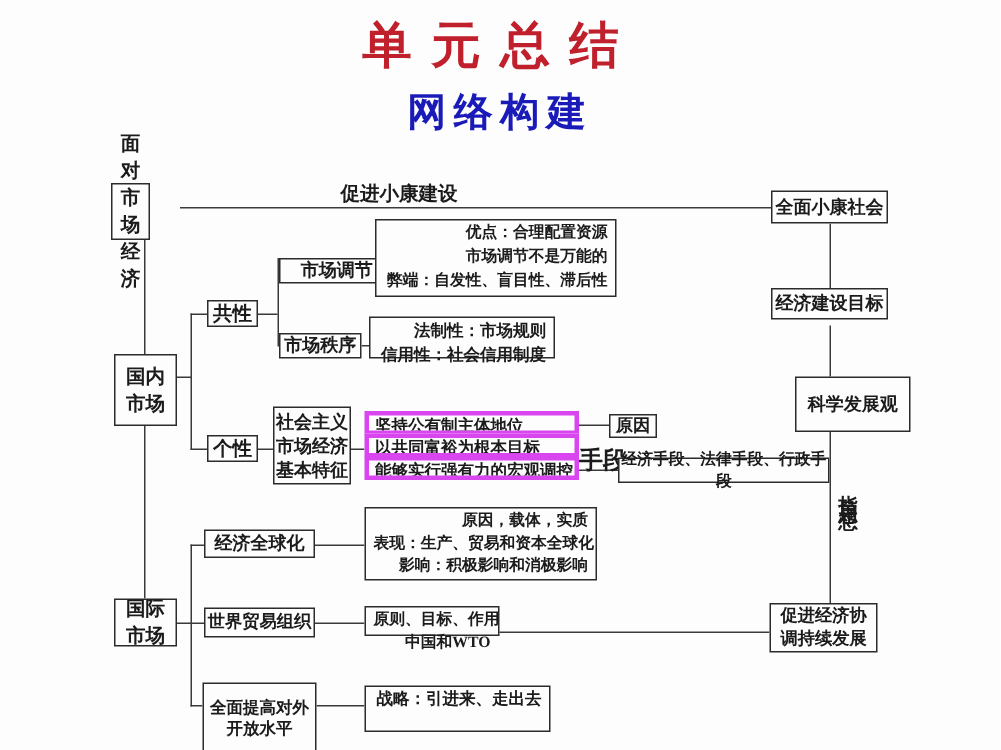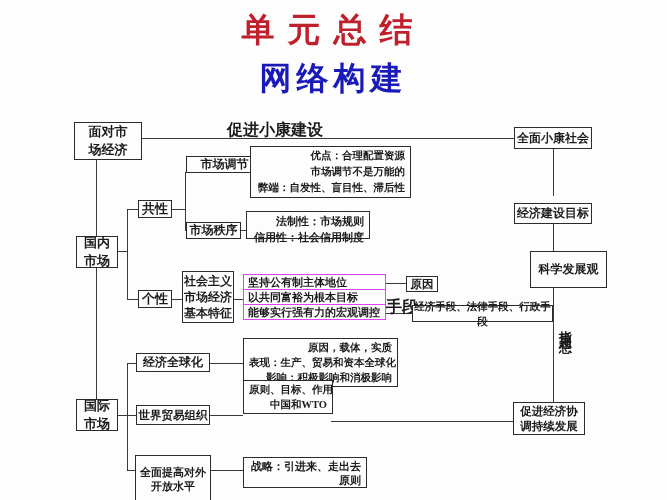--- a/index.html
+++ b/index.html
@@ -7,42 +7,42 @@
     position:relative;width:667px;height:500px;background:#fdfdfd;
     font-family:"Liberation Serif","DejaVu Serif",serif;
     color:#1b1b1b;overflow:hidden;
   }
   .page-title{
     position:absolute;left:0;right:0;top:8px;text-align:center;
     font-size:33px;font-weight:bold;letter-spacing:13px;color:#c0202c;
   }
   .page-subtitle{
     position:absolute;left:0;right:0;top:57px;text-align:center;
-    font-size:32px;font-weight:bold;letter-spacing:5px;color:#1a1ab8;
+    font-size:26px;font-weight:bold;letter-spacing:5px;color:#1a1ab8;
   }
   .box{
     position:absolute;box-sizing:border-box;border:1px solid #2b2b2b;background:#fdfdfd;
     font-weight:bold;display:flex;align-items:center;justify-content:center;
     text-align:center;font-size:12px;line-height:15px;
   }
   .prewrap{white-space:pre-line;}
   .content{
     position:absolute;box-sizing:border-box;border:1px solid #2b2b2b;background:#fdfdfd;
     font-weight:bold;font-size:11px;line-height:16px;text-align:right;padding:1px 5px;
   }
   .content .tl{white-space:nowrap;}
   .tight{font-size:10.5px;}
   .rows{position:absolute;box-sizing:border-box;}
   .rows .row{
-    box-sizing:border-box;border:1px solid #d946ef;background:#fdfdfd;height:16px;
+    box-sizing:border-box;border:3px solid #d946ef;background:#fdfdfd;height:16px;
     font-size:11px;line-height:14px;font-weight:bold;padding:0 4px;margin-top:-1px;
     white-space:nowrap;overflow:hidden;
   }
   .rows .row:first-child{margin-top:0;}
-  .lbl{position:absolute;font-weight:bold;font-size:16px;white-space:nowrap;}
+  .lbl{position:absolute;font-weight:bold;font-size:13px;white-space:nowrap;}
   .vlbl{
     position:absolute;font-weight:bold;font-size:13px;
     writing-mode:vertical-rl;letter-spacing:3px;
   }
   .hline{position:absolute;height:1px;background:#3a3a3a;}
   .vline{position:absolute;width:1px;background:#3a3a3a;}
   .f13{font-size:13px;line-height:18px;}
   .f115{font-size:11.5px;}
 </style>
 </head>
@@ -78,30 +78,30 @@
   <div class="hline" style="left:331px;top:421px;width:182px;"></div>
   <div class="hline" style="left:211px;top:470px;width:32px;"></div>
   <div class="vline" style="left:553px;top:149px;height:47px;"></div>
   <div class="vline" style="left:553px;top:217px;height:46px;"></div>
   <div class="vline" style="left:553px;top:284px;height:118px;"></div>
 
   <div class="lbl" style="left:227px;top:120px;">促进小康建设</div>
   <div class="lbl" style="left:386px;top:297px;font-size:16px;">手段</div>
   <div class="vlbl" style="left:556px;top:320px;height:60px;">指导思想</div>
 
-  <div class="box prewrap f13" style="left:74px;top:122px;width:68px;height:38px;">面对市
+  <div class="box prewrap f13" style="left:74px;top:122px;width:26px;height:38px;">面对市
 场经济</div>
-  <div class="box prewrap f13" style="left:76px;top:236px;width:42px;height:32px;">国内
+  <div class="box prewrap f13" style="left:76px;top:236px;width:42px;height:48px;">国内
 市场</div>
   <div class="box prewrap f13" style="left:76px;top:399px;width:42px;height:32px;">国际
 市场</div>
 
   <div class="box f13" style="left:138px;top:200px;width:34px;height:18px;">共性</div>
   <div class="box f13" style="left:138px;top:290px;width:34px;height:18px;">个性</div>
-  <div class="box" style="left:186px;top:156px;width:77px;height:17px;">市场调节</div>
+  <div class="box" style="left:186px;top:172px;width:77px;height:17px;">市场调节</div>
   <div class="box" style="left:186px;top:222px;width:55px;height:17px;">市场秩序</div>
 
   <div class="content tight" style="left:250px;top:146px;width:161px;height:52px;">
     <div class="tl">优点：合理配置资源</div>
     <div class="tl">市场调节不是万能的</div>
     <div class="tl">弊端：自发性、盲目性、滞后性</div>
   </div>
 
   <div class="content" style="left:246px;top:211px;width:124px;height:28px;">
     <div class="tl">法制性：市场规则</div>
@@ -115,39 +115,38 @@
   <div class="rows" style="left:243px;top:274px;width:143px;">
     <div class="row">坚持公有制主体地位</div>
     <div class="row">以共同富裕为根本目标</div>
     <div class="row">能够实行强有力的宏观调控</div>
   </div>
 
   <div class="box f115" style="left:406px;top:276px;width:32px;height:16px;">原因</div>
   <div class="box tight" style="left:412px;top:305px;width:141px;height:17px;">经济手段、法律手段、行政手段</div>
 
   <div class="box" style="left:514px;top:127px;width:78px;height:22px;">全面小康社会</div>
-  <div class="box" style="left:514px;top:203px;width:78px;height:21px;">经济建设目标</div>
+  <div class="box" style="left:514px;top:192px;width:78px;height:21px;">经济建设目标</div>
   <div class="box" style="left:514px;top:251px;width:77px;height:37px;margin-left:16px;">科学发展观</div>
   <div class="box prewrap f115" style="left:513px;top:402px;width:72px;height:33px;">促进经济协
 调持续发展</div>
 
   <div class="box" style="left:136px;top:353px;width:74px;height:19px;">经济全球化</div>
   <div class="box f115" style="left:136px;top:405px;width:74px;height:20px;">世界贸易组织</div>
   <div class="box prewrap" style="left:135px;top:455px;width:76px;height:48px;font-size:11px;line-height:14px;">全面提高对外
 开放水平</div>
 
   <div class="content tight" style="left:243px;top:338px;width:155px;height:49px;line-height:15px;">
     <div class="tl">原因，载体，实质</div>
     <div class="tl">表现：生产、贸易和资本全球化</div>
     <div class="tl">影响：积极影响和消极影响</div>
   </div>
 
-  <div class="content tight" style="left:243px;top:380px;width:90px;height:34px;line-height:15px;">
+  <div class="content tight" style="left:243px;top:404px;width:90px;height:20px;line-height:15px;">
     <div class="tl">原则、目标、作用</div>
     <div class="tl">中国和WTO</div>
   </div>
 
   <div class="content" style="left:243px;top:457px;width:124px;height:31px;line-height:14px;">
     <div class="tl">战略：引进来、走出去</div>
-    <div class="tl">原则</div>
   </div>
 
 </div>
 
 </body></html>

